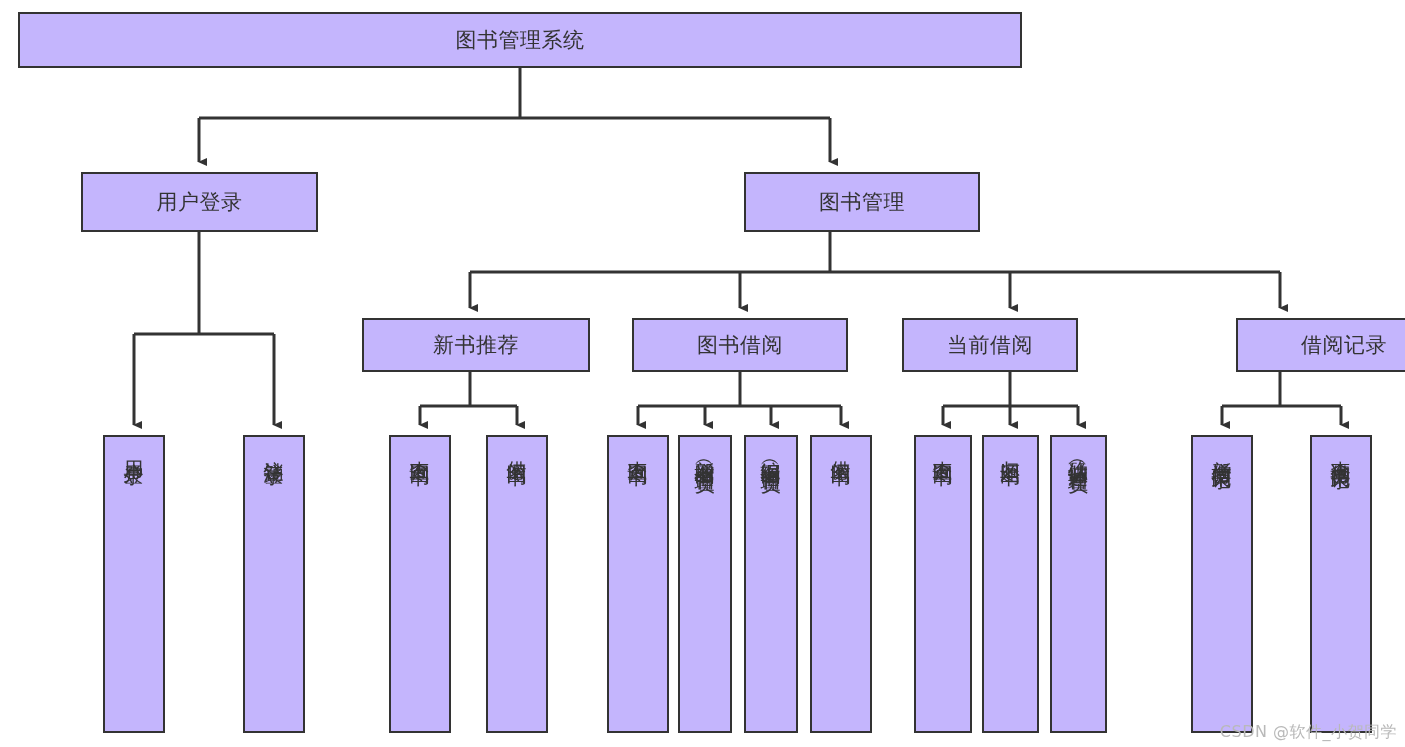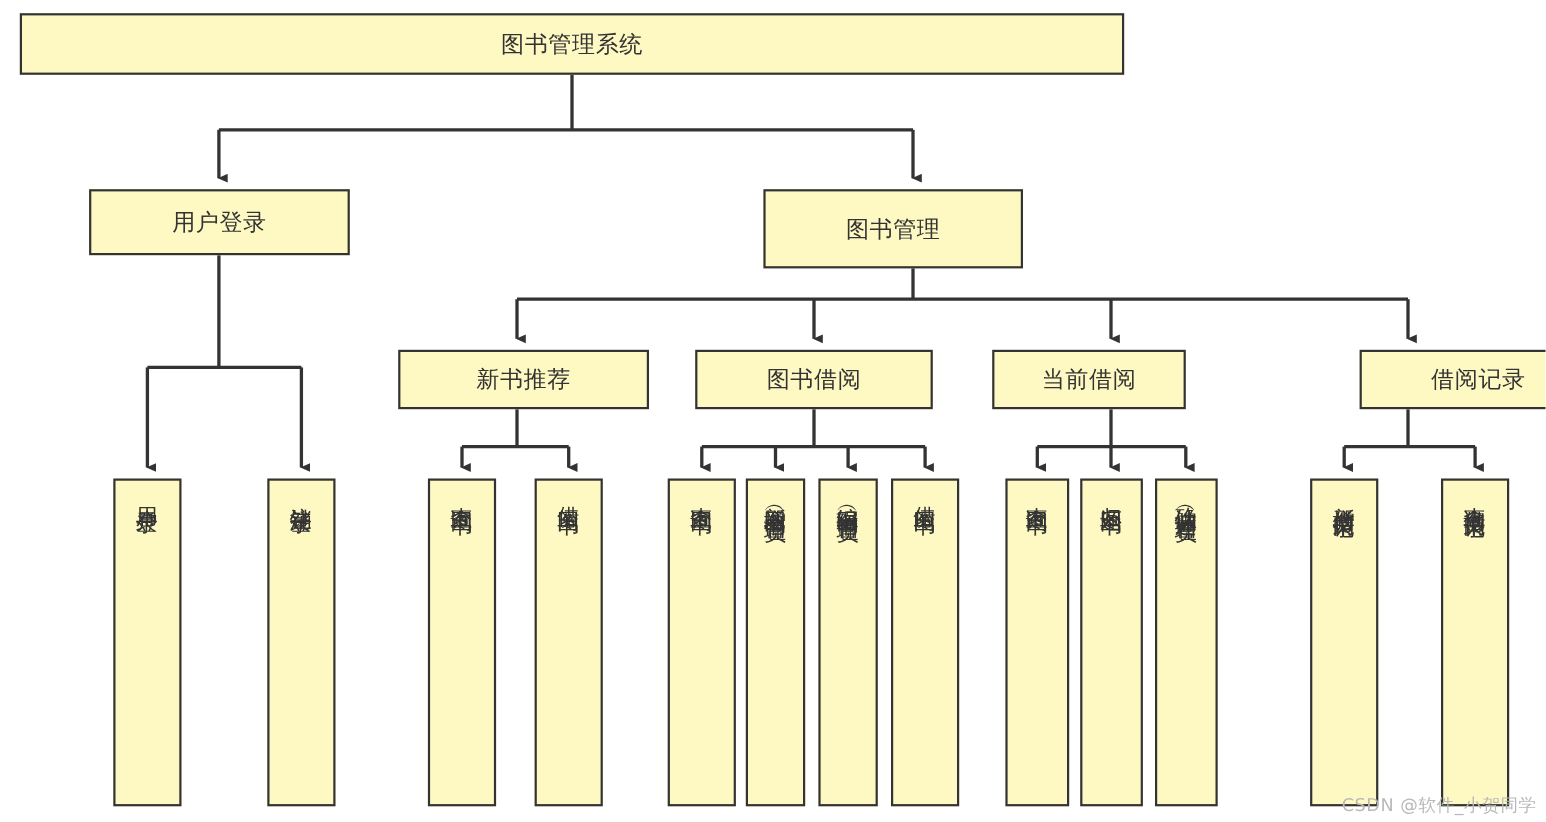--- a/index.html
+++ b/index.html
@@ -23,21 +23,21 @@
     position: absolute;
     left: 0;
     top: 0;
     width: 1405px;
     height: 747px;
   }
   .node-box {
     position: absolute;
     box-sizing: border-box;
     border: 2px solid #333333;
-    background: #fef9c3;
+    background: #c4b5fd;
     display: flex;
     align-items: center;
     justify-content: center;
     overflow: hidden;
   }
   .node-label {
     color: #333333;
     font-size: 21px;
     line-height: 1.08;
     letter-spacing: 0.5px;
@@ -116,21 +116,21 @@
       </g>
   </svg>
 
   <div class="node-box" id="node-root" style="left: 18px; top: 12px; width: 1004px; height: 56px;">
     <span class="node-label">图书管理系统</span>
   </div>
 
   <div class="node-box" id="node-l2-0" style="left: 81px; top: 172px; width: 237px; height: 60px;">
     <span class="node-label">用户登录</span>
   </div>
-  <div class="node-box" id="node-l2-1" style="left: 694px; top: 172px; width: 236px; height: 72px;">
+  <div class="node-box" id="node-l2-1" style="left: 744px; top: 172px; width: 236px; height: 60px;">
     <span class="node-label">图书管理</span>
   </div>
 
   <div class="node-box" id="node-l3-0" style="left: 362px; top: 318px; width: 228px; height: 54px;">
     <span class="node-label">新书推荐</span>
   </div>
   <div class="node-box" id="node-l3-1" style="left: 632px; top: 318px; width: 216px; height: 54px;">
     <span class="node-label">图书借阅</span>
   </div>
   <div class="node-box" id="node-l3-2" style="left: 902px; top: 318px; width: 176px; height: 54px;">

